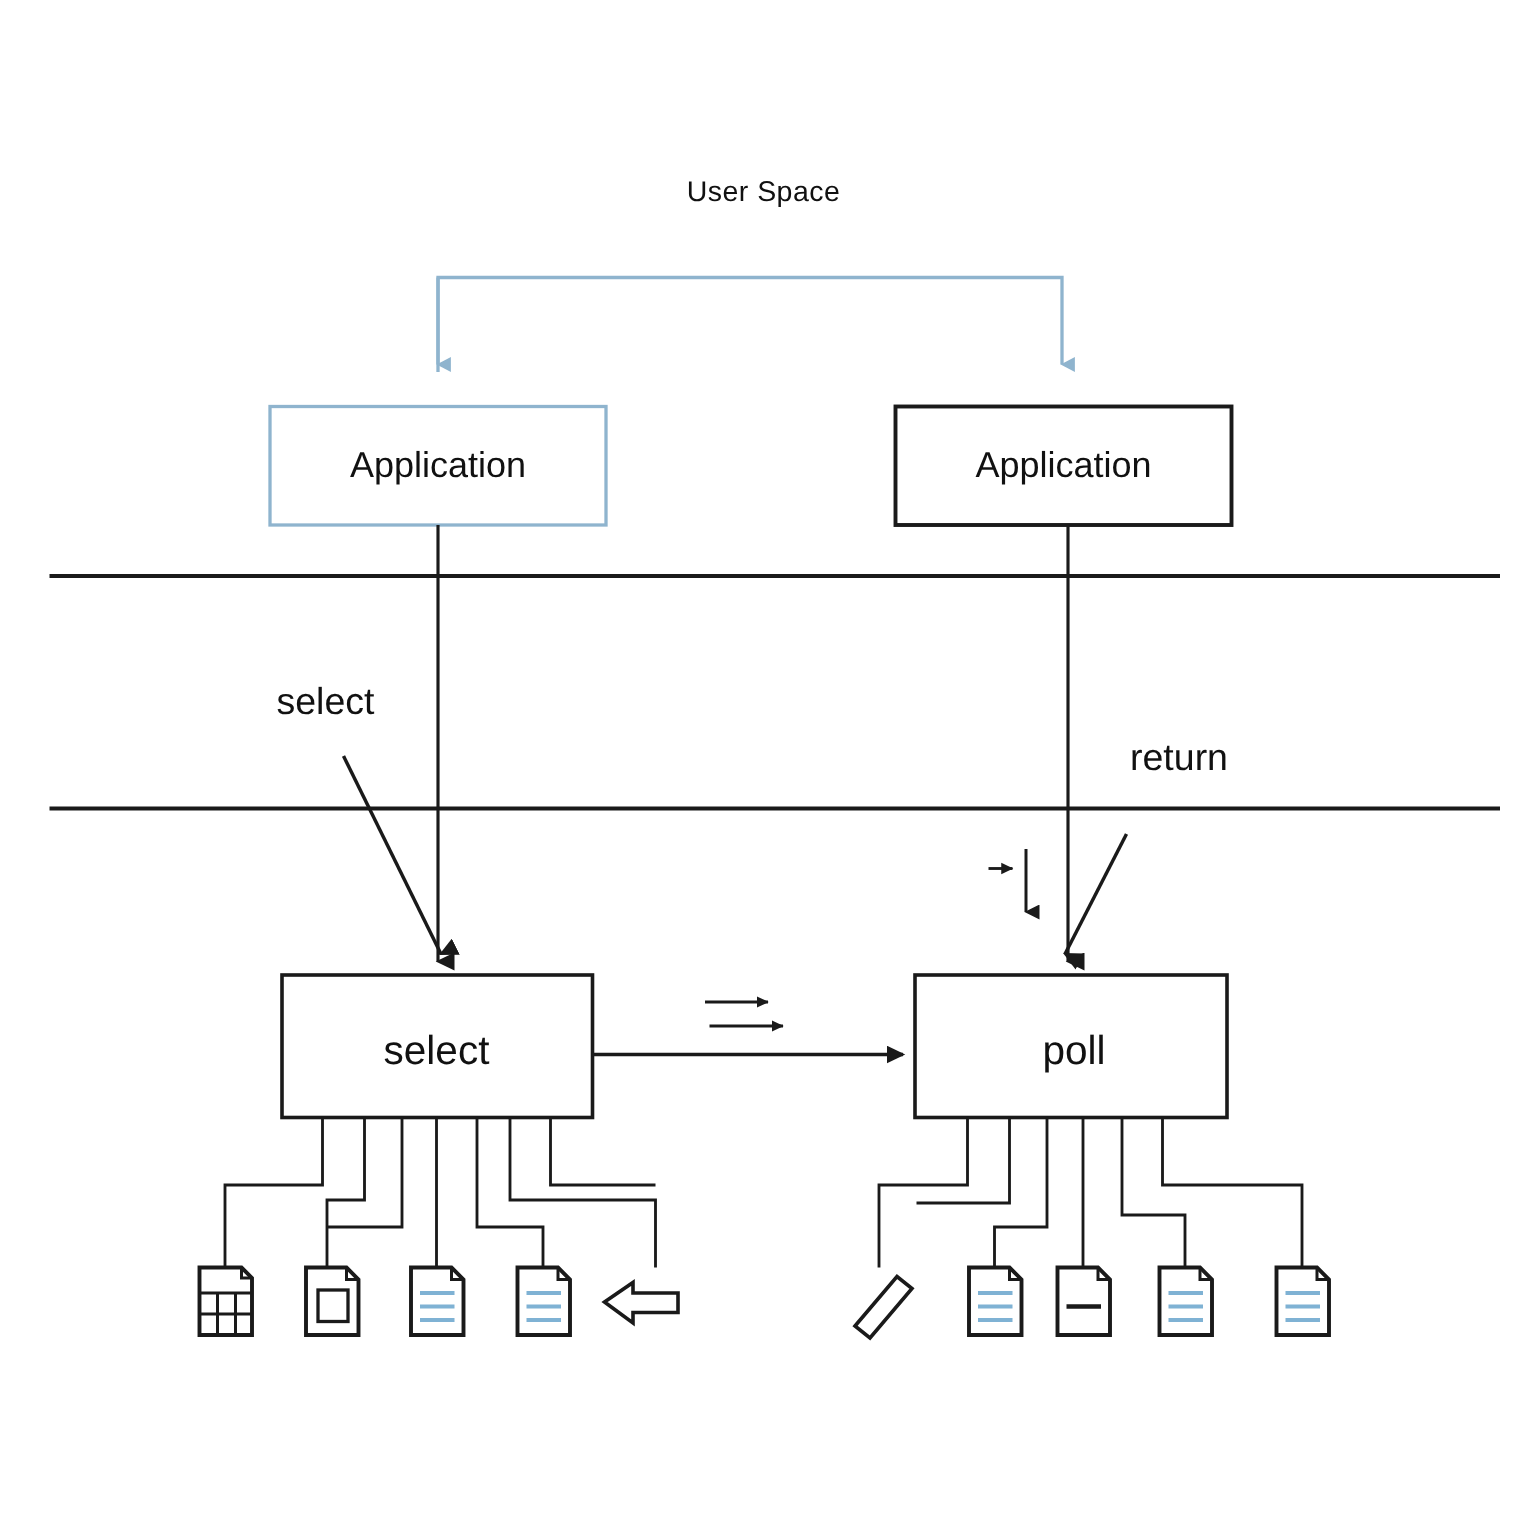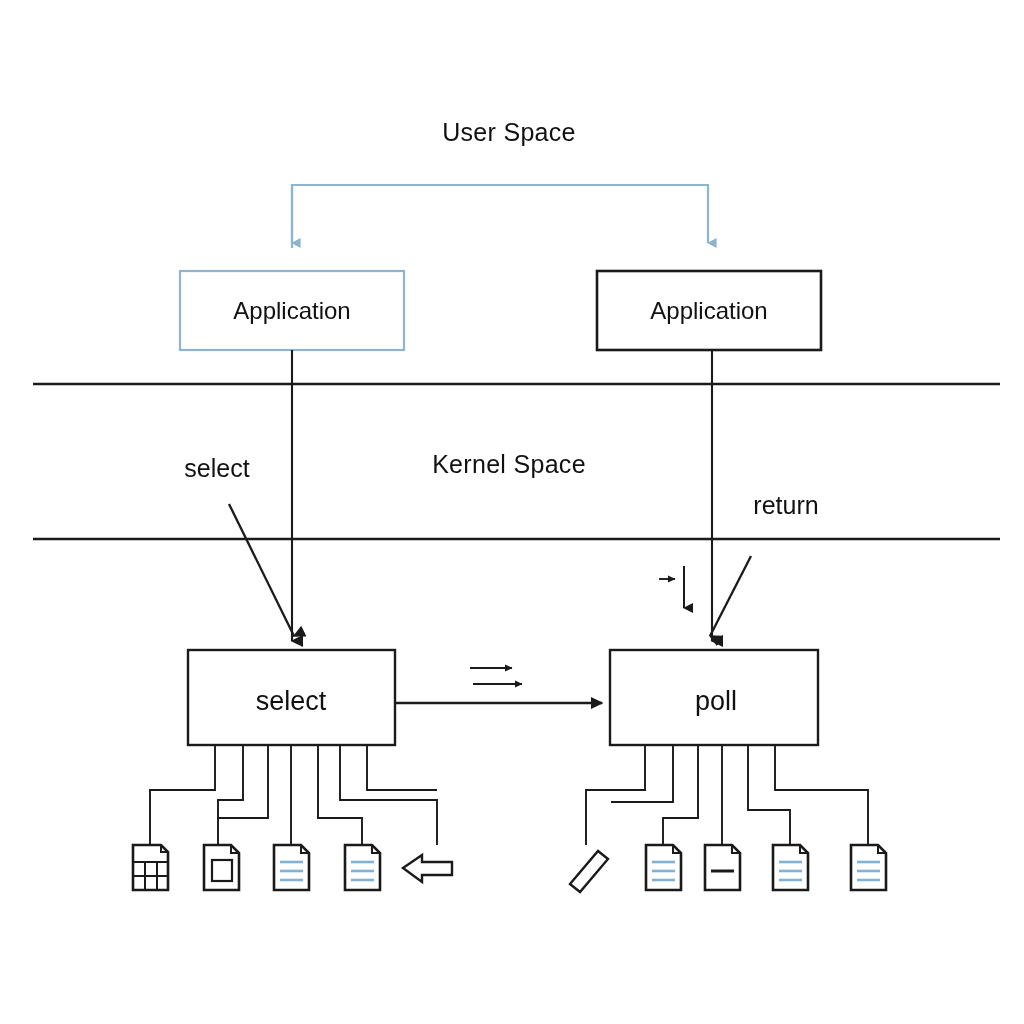--- a/index.html
+++ b/index.html
@@ -25,21 +25,21 @@
     width: 1024px;
     height: 1024px;
   }
   .lbl {
     position: absolute;
     color: #111111;
     white-space: nowrap;
     font-family: "Liberation Sans", sans-serif;
   }
   .section-title {
-    font-size: 25px;
+    font-size: 19px;
     letter-spacing: 0.3px;
   }
   .box-label {
     font-size: 24px;
   }
   .proc-label {
     font-size: 27px;
   }
   .edge-label {
     font-size: 25px;
@@ -187,21 +187,20 @@
       <path d="M851,845 L878,845 L886,853 L886,890 L851,890 Z" fill="#ffffff" stroke="#1a1a1a" stroke-width="2.6"></path>
       <path d="M878,845 L878,853 L886,853" fill="none" stroke="#1a1a1a" stroke-width="2"></path>
       <line x1="857" y1="862" x2="880" y2="862" stroke="#7fb2d4" stroke-width="2.6"></line>
       <line x1="857" y1="871" x2="880" y2="871" stroke="#7fb2d4" stroke-width="2.6"></line>
       <line x1="857" y1="880" x2="880" y2="880" stroke="#7fb2d4" stroke-width="2.6"></line>
     </g>
   </svg>
 
   <div class="lbl section-title center-x" style="left:509px; top:118px;">User Space</div>
 
-  <div class="lbl section-title center-x" style="left:509px; top:450px;">Kernel Space</div>
 
   <div class="lbl box-label center-xy" style="left:292px; top:311px;">Application</div>
 
   <div class="lbl box-label center-xy" style="left:709px; top:311px;">Application</div>
 
   <div class="lbl edge-label center-x" style="left:217px; top:454px;">select</div>
 
   <div class="lbl edge-label center-x" style="left:786px; top:491px;text-align:center;">return</div>
 
   <div class="lbl proc-label center-xy" style="left:291px; top:701px;">select</div>

